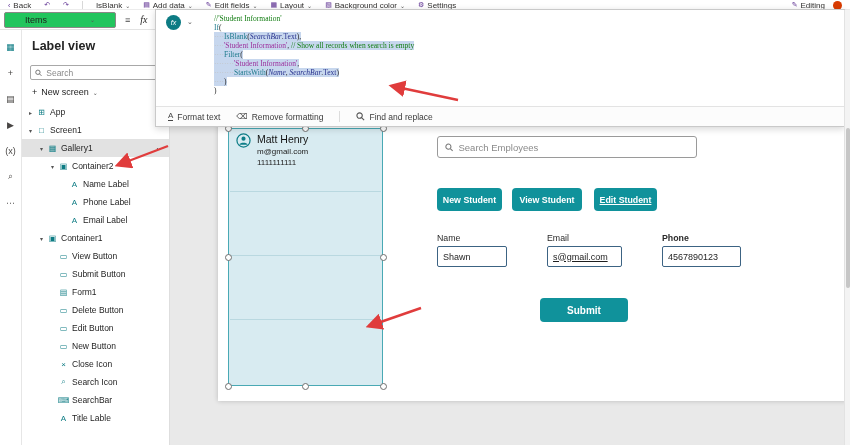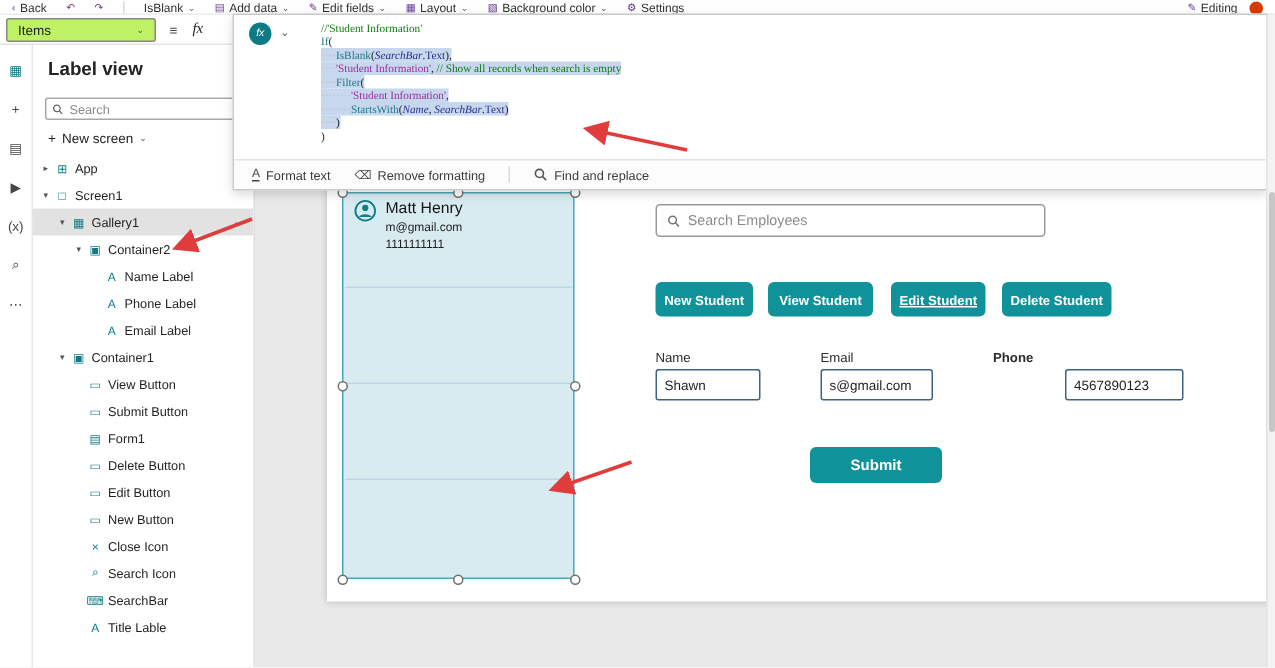--- a/index.html
+++ b/index.html
@@ -12,21 +12,21 @@
   .cmd-left{display:flex;align-items:center;gap:13px;height:10px}
   .cmd-item{display:flex;align-items:center;gap:3px;white-space:nowrap;height:10px;cursor:default}
   .cmd-glyph{font-size:7px;color:#5b2d90}
   .cmd-chev{font-size:6px;color:#555}
   .cmd-div{width:1px;height:8px;background:#d8d8d8}
   .cmd-right{margin-left:auto;display:flex;gap:8px;align-items:center;height:10px}
   .avatar{width:9px;height:9px;border-radius:50%;background:var(--avatar-orange);flex:none}
 
   
   .prop-row{position:absolute;left:0;top:10px;width:850px;height:20px;background:#fff;border-bottom:1px solid #e3e3e3;display:flex;align-items:center;z-index:4}
-  .items-select{margin-left:4px;width:100px;height:16px;border:1px solid #8a8886;border-radius:2px;display:flex;align-items:center;justify-content:space-between;padding:0 7px;font-size:9px;color:#201f1e;background:#bef264}
+  .items-select{margin-left:4px;width:112px;height:16px;border:1px solid #8a8886;border-radius:2px;display:flex;align-items:center;justify-content:space-between;padding:0 20px;font-size:9px;color:#201f1e;background:#22c55e}
   .sel-chev{font-size:6px;color:#555}
   .menu-ico{margin-left:9px;font-size:9px;color:#444}
   .fx{margin-left:10px;font-size:10px;font-style:italic;font-family:"Liberation Serif",serif;color:#201f1e}
 
   
   .rail{position:absolute;left:0;top:30px;width:22px;height:415px;background:#fff;border-right:1px solid #e6e6e6;display:flex;flex-direction:column;align-items:center;padding-top:9px;gap:11px;z-index:3}
   .rail-ico{width:16px;height:15px;display:flex;align-items:center;justify-content:center;font-size:9px;color:#484644;cursor:pointer}
   .rail-ico.active{color:var(--teal-dark)}
 
   
@@ -309,29 +309,28 @@
             <circle cx="4" cy="4" r="3" fill="none" stroke="#777" stroke-width="1.2"></circle>
             <line x1="6.2" y1="6.2" x2="9" y2="9" stroke="#777" stroke-width="1.2"></line>
           </svg>
         <input class="search-input" placeholder="Search Employees" style="">
       </div>
 
       <div class="abs-layer">
           <button class="action-btn" style="left: 219px; width: 65px;">New Student</button>
           <button class="action-btn" style="left: 294px; width: 70px;">View Student</button>
           <button class="action-btn" style="left: 376px; width: 63px; text-decoration: underline;">Edit Student</button>
-          <button class="action-btn" style="left: 450px; width: 73px;">Delete Student</button>
         </div>
       <div class="abs-layer">
           <div class="field-label" style="left: 219px;">Name</div>
           <input class="field-input" value="Shawn" style="left: 219px; width: 70px;">
           <div class="field-label" style="left: 329px;">Email</div>
-          <input class="field-input" value="s@gmail.com" style="left: 329px; width: 75px;">
+          <input class="field-input" value="s@gmail.com" style="left: 329px; width: 75px; text-decoration: underline;">
           <div class="field-label" style="left: 444px; font-weight: bold;">Phone</div>
-          <input class="field-input" value="4567890123" style="left: 444px; width: 79px; margin-left: 48px;">
+          <input class="field-input" value="4567890123" style="left: 444px; width: 79px;">
         </div>
 
       <button class="submit-btn">Submit</button>
     </div>
   </div>
 
   <div class="formula-panel">
     <div class="fx-badge">fx</div>
     <span class="fx-chev">⌄</span>
     <div class="code"><div class="code-line"><span class="line-inner"><span class="tok-comment">//'Student Information'</span></span></div><div class="code-line"><span class="line-inner"><span class="tok-func">If</span><span class="tok-plain">(</span></span></div><div class="code-line"><span class="line-inner sel"><span class="tok-ws">····</span><span class="tok-func">IsBlank</span><span class="tok-plain">(</span><span class="tok-control">SearchBar</span><span class="tok-plain">.</span><span class="tok-prop">Text</span><span class="tok-plain">),</span></span></div><div class="code-line"><span class="line-inner sel"><span class="tok-ws">····</span><span class="tok-string">'Student Information'</span><span class="tok-plain">, </span><span class="tok-comment">// Show all records when search is empty</span></span></div><div class="code-line"><span class="line-inner sel"><span class="tok-ws">····</span><span class="tok-func">Filter</span><span class="tok-plain">(</span></span></div><div class="code-line"><span class="line-inner sel"><span class="tok-ws">········</span><span class="tok-string">'Student Information'</span><span class="tok-plain">,</span></span></div><div class="code-line"><span class="line-inner sel"><span class="tok-ws">········</span><span class="tok-func">StartsWith</span><span class="tok-plain">(</span><span class="tok-control">Name</span><span class="tok-plain">, </span><span class="tok-control">SearchBar</span><span class="tok-plain">.</span><span class="tok-prop">Text</span><span class="tok-plain">)</span></span></div><div class="code-line"><span class="line-inner sel"><span class="tok-ws">····</span><span class="tok-plain">)</span></span></div><div class="code-line"><span class="line-inner"><span class="tok-plain">)</span></span></div></div>

